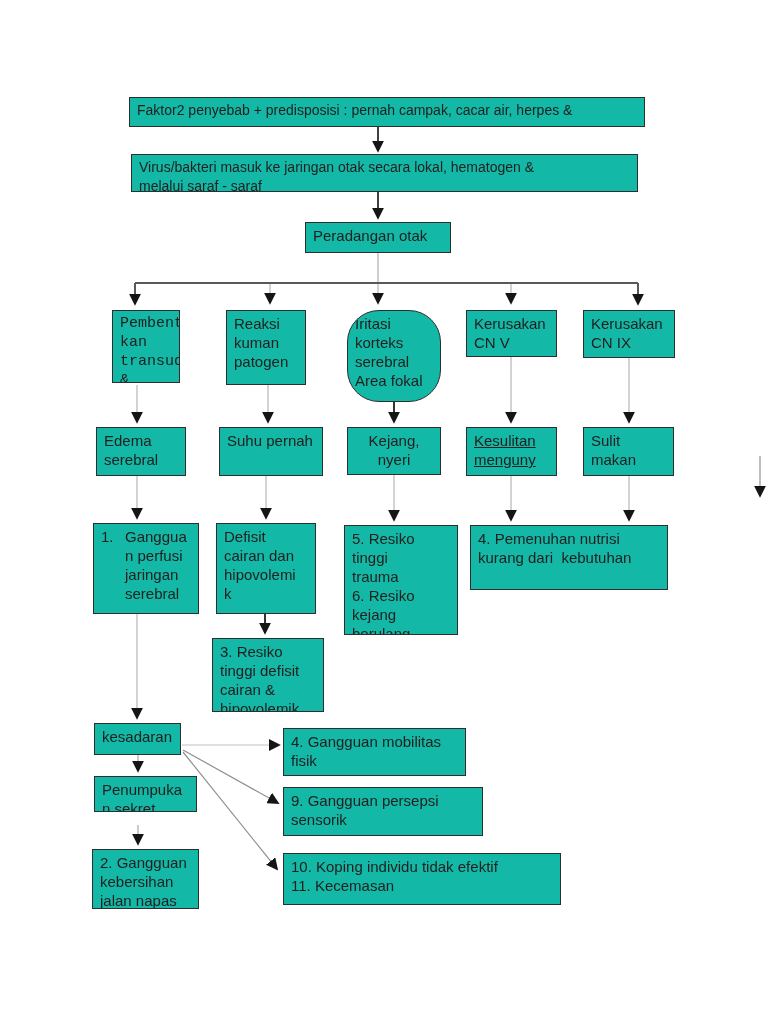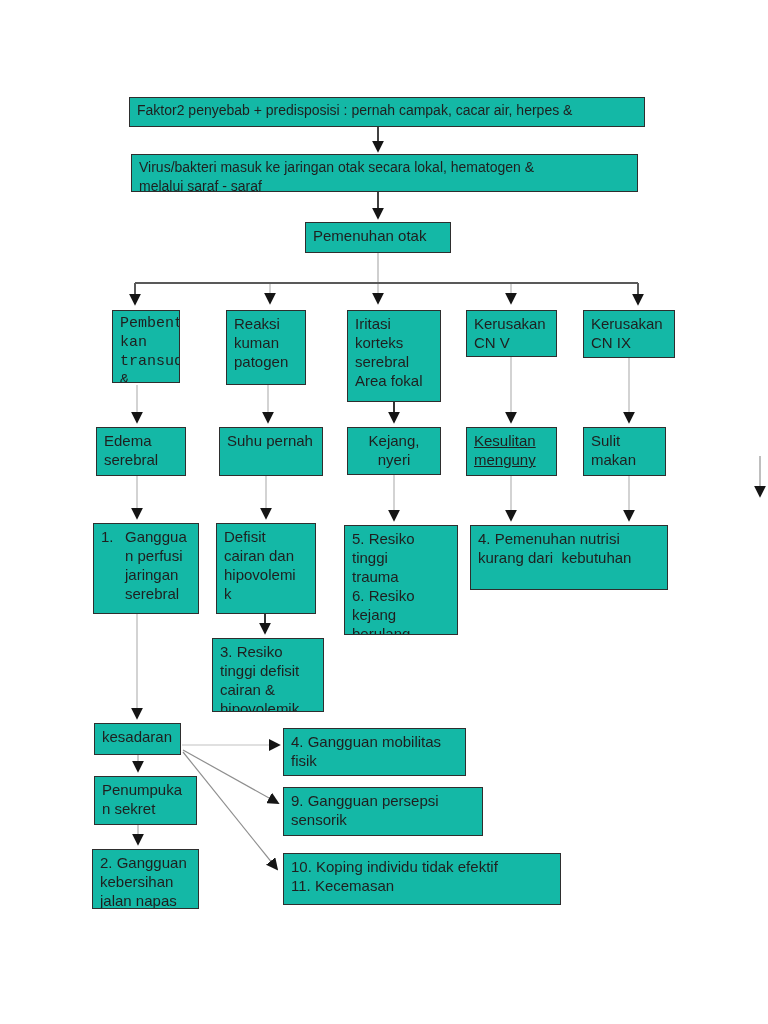--- a/index.html
+++ b/index.html
@@ -90,32 +90,32 @@
     <g>
       <line x1="760" y1="456" x2="760" y2="496" stroke="#bfbfbf" stroke-width="2" marker-end="url(#ah)"></line>
     </g>
   </svg>
 
   <div class="node wide" style="left:129px; top:97px;  width:516px; height:30px;">Faktor2 penyebab + predisposisi : pernah campak, cacar air, herpes &amp;</div>
 
   <div class="node wide" style="left:131px; top:154px; width:507px; height:38px;">Virus/bakteri masuk ke jaringan otak secara lokal, hematogen &amp;
 melalui saraf - saraf</div>
 
-  <div class="node" style="left:305px; top:222px; width:146px; height:31px;">Pemenuhan otak</div>
+  <div class="node" style="left:305px; top:222px; width:146px; height:31px;">Peradangan otak</div>
 
   <div class="node" style="left:112px;  top:310px; width:68px;  height:73px;font-family:Liberation Mono, monospace;">Pembentu
 kan
 transudat
 &amp; eksudat</div>
 
   <div class="node" style="left:226px; top:310px; width:80px;  height:75px;">Reaksi
 kuman
 patogen</div>
 
-  <div class="node" style="left:347px; top:310px; width:94px;  height:92px;">Iritasi
+  <div class="node" style="left:347px; top:310px; width:94px;  height:92px;border-radius:32px;">Iritasi
 korteks
 serebral
 Area fokal</div>
 
   <div class="node" style="left:466px; top:310px; width:91px;  height:47px;">Kerusakan
 CN V</div>
 
   <div class="node" style="left:583px; top:310px; width:92px;  height:48px;">Kerusakan
 CN IX</div>
 
@@ -123,21 +123,21 @@
 serebral</div>
 
   <div class="node" style="left:219px; top:427px; width:104px; height:49px;">Suhu pernah</div>
 
   <div class="node" style="left:347px; top:427px; width:94px;  height:48px;text-align:center;">Kejang,
 nyeri</div>
 
   <div class="node" style="left:466px; top:427px; width:91px;  height:49px;text-decoration:underline;">Kesulitan
 menguny</div>
 
-  <div class="node" style="left:583px; top:427px; width:83px;  height:49px;">Sulit
+  <div class="node" style="left:583px; top:427px; width:91px;  height:49px;">Sulit
 makan</div>
 
   <div class="node listy" style="left:93px; top:523px; width:106px; height:91px;">
     <span class="num">1.</span>
     <span class="lines">Ganggua
 n perfusi
 jaringan
 serebral</span>
   </div>
 
@@ -156,21 +156,21 @@
   <div class="node" style="left:470px; top:525px; width:198px; height:65px;">4. Pemenuhan nutrisi
 kurang dari  kebutuhan</div>
 
   <div class="node" style="left:212px; top:638px; width:112px; height:74px;">3. Resiko
 tinggi defisit
 cairan &amp;
 hipovolemik</div>
 
   <div class="node" style="left:94px;  top:723px; width:87px;  height:32px;">kesadaran</div>
 
-  <div class="node" style="left:94px;  top:776px; width:103px; height:49px;">Penumpuka
+  <div class="node" style="left:94px;  top:776px; width:103px; height:36px;">Penumpuka
 n sekret</div>
 
   <div class="node" style="left:92px;  top:849px; width:107px; height:60px;">2. Gangguan
 kebersihan
 jalan napas</div>
 
   <div class="node" style="left:283px; top:728px; width:183px; height:48px;">4. Gangguan mobilitas
 fisik</div>
 
   <div class="node" style="left:283px; top:787px; width:200px; height:49px;">9. Gangguan persepsi

